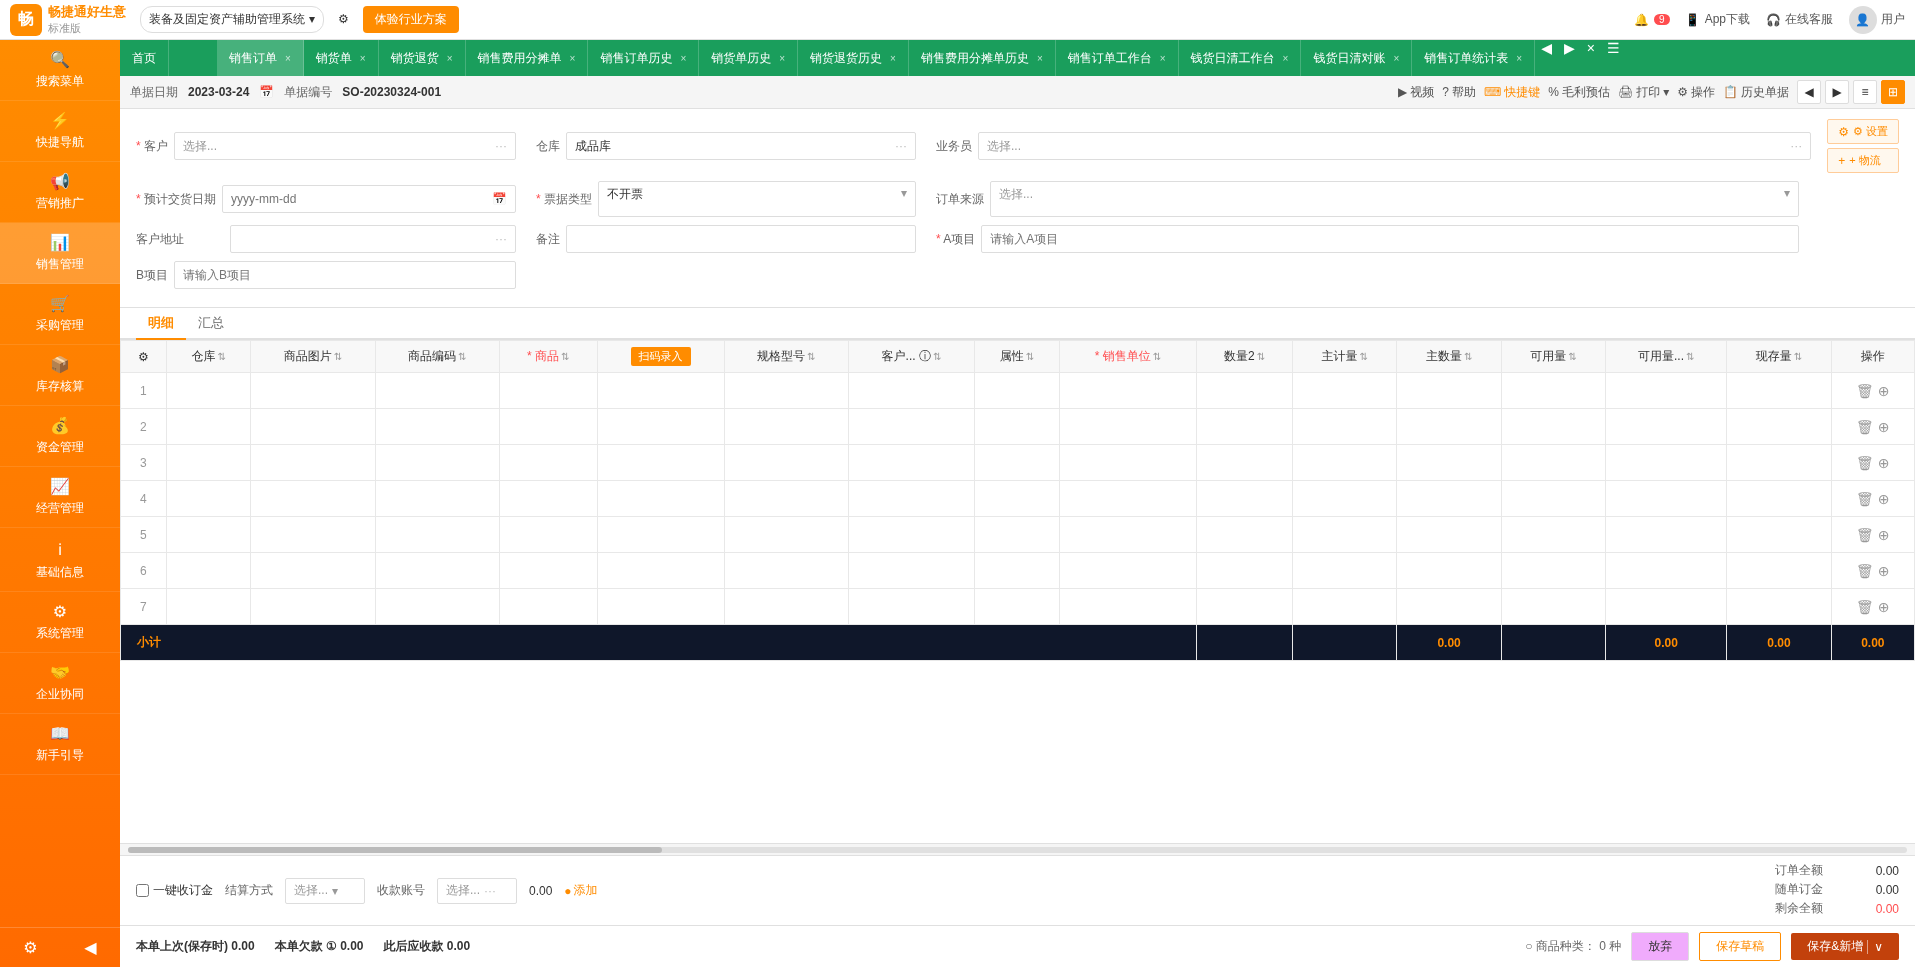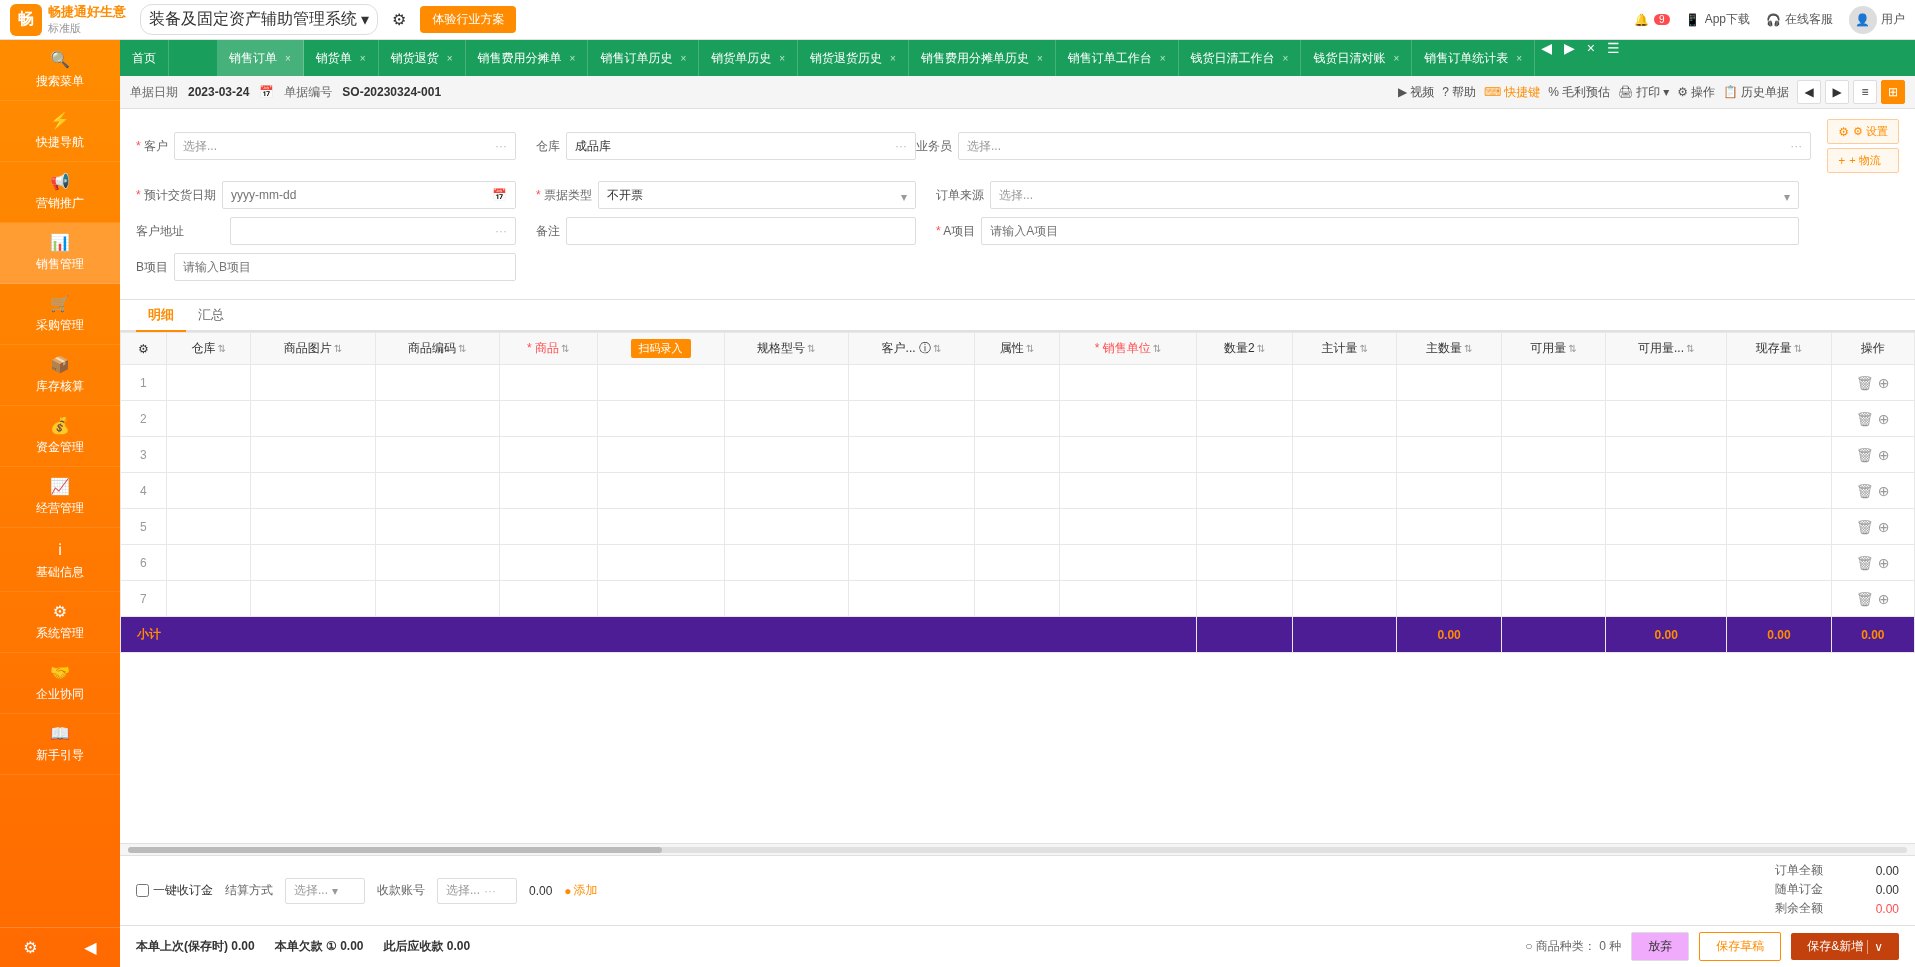--- a/index.html
+++ b/index.html
@@ -36,21 +36,21 @@
     }
     .logo-text { font-size: 11px; color: #333; line-height: 1.3; }
     .system-selector {
       display: flex;
       align-items: center;
       gap: 4px;
       border: 1px solid #ddd;
       padding: 4px 8px;
       border-radius: 12px;
       cursor: pointer;
-      font-size: 16px;
+      font-size: 12px;
       font-family: Liberation Serif, serif;
     }
     .industry-btn {
       background: #ff8c00;
       color: white;
       border: none;
       padding: 5px 12px;
       border-radius: 4px;
       cursor: pointer;
       font-size: 12px;
@@ -246,24 +246,24 @@
       flex: 1;
       min-width: 0;
       height: 28px;
       background: white;
     }
     .form-select {
       border: 1px solid #ddd;
       border-radius: 2px;
       padding: 4px 8px;
       font-size: 12px;
-      height: 28px;
+      height: 36px;
       background: white;
       display: flex;
-      align-items: flex-end;
+      align-items: flex-start;
       gap: 4px;
       cursor: pointer;
       flex: 1;
     }
     .form-select-arrow { color: #999; margin-left: auto; }
     .form-date-input {
       display: flex;
       align-items: center;
       border: 1px solid #ddd;
       border-radius: 2px;
@@ -340,21 +340,21 @@
       font-size: 11px;
     }
     .th-sort {
       display: flex;
       align-items: center;
       justify-content: center;
       gap: 2px;
     }
     .sort-icon { color: #999; font-size: 10px; }
     .subtotal-row td {
-      background: #4c1d95;
+      background: #0f172a;
       font-weight: bold;
       color: #ff8c00;
     }
     .subtotal-label { color: #ff8c00; font-weight: bold; }
     .action-icons {
       display: flex;
       gap: 4px;
       justify-content: center;
     }
     .action-icon { cursor: pointer; color: #999; font-size: 14px; }
@@ -707,21 +707,21 @@
             <span style="color:#bbb;">···</span>
           </div>
         </div>
         <div class="form-field" style="max-width:380px;margin-left:20px;">
           <span class="form-label">仓库</span>
           <div class="form-input" style="color:#333;display:flex;align-items:center;justify-content:space-between;">
             <span>成品库</span>
             <span style="color:#bbb;">···</span>
           </div>
         </div>
-        <div class="form-field" style="flex:1;">
+        <div class="form-field" style="margin-left:20px;flex:1;">
           <span class="form-label">业务员</span>
           <div class="form-input" style="color:#999;display:flex;align-items:center;justify-content:space-between;flex:1;">
             <span>选择...</span>
             <span style="color:#bbb;">···</span>
           </div>
         </div>
 
         <div style="margin-left:16px;display:flex;flex-direction:column;gap:4px;">
           <button class="settings-btn">
             <span>⚙</span>

